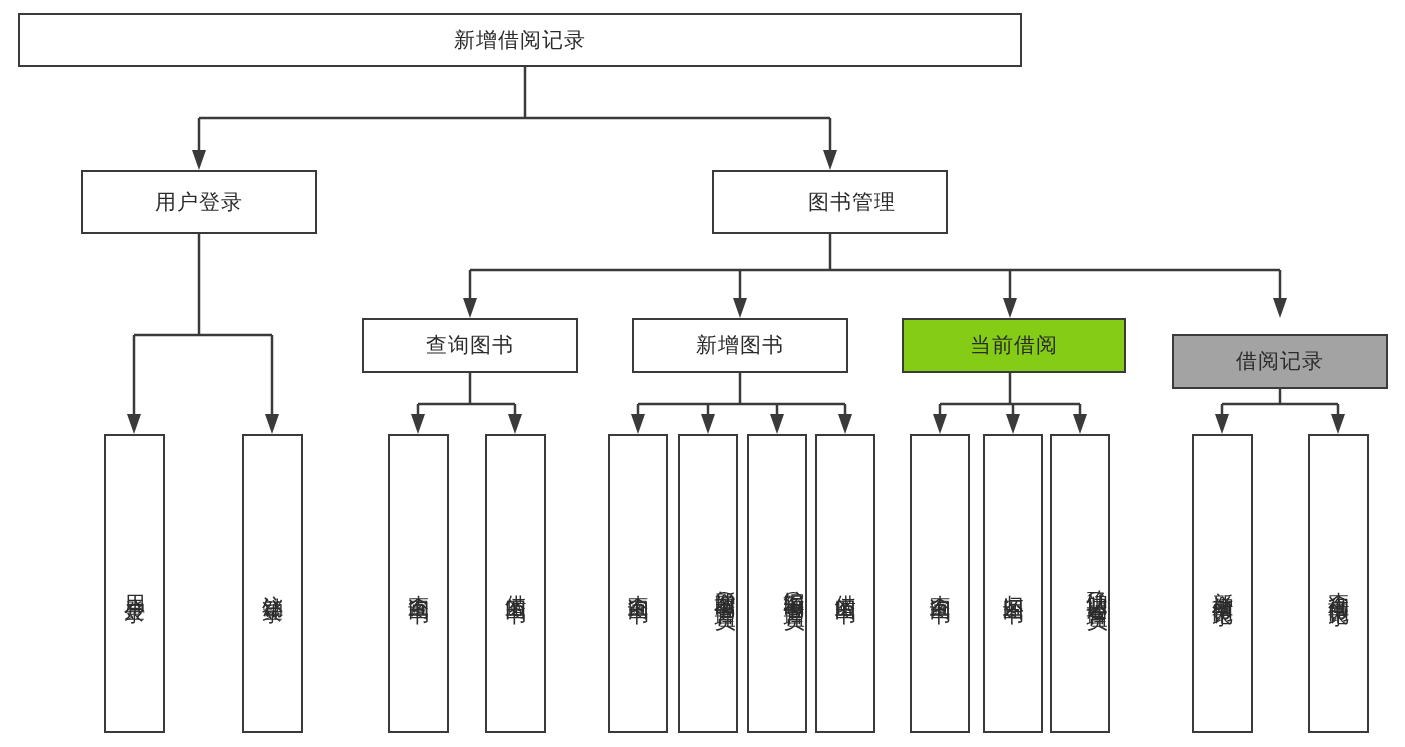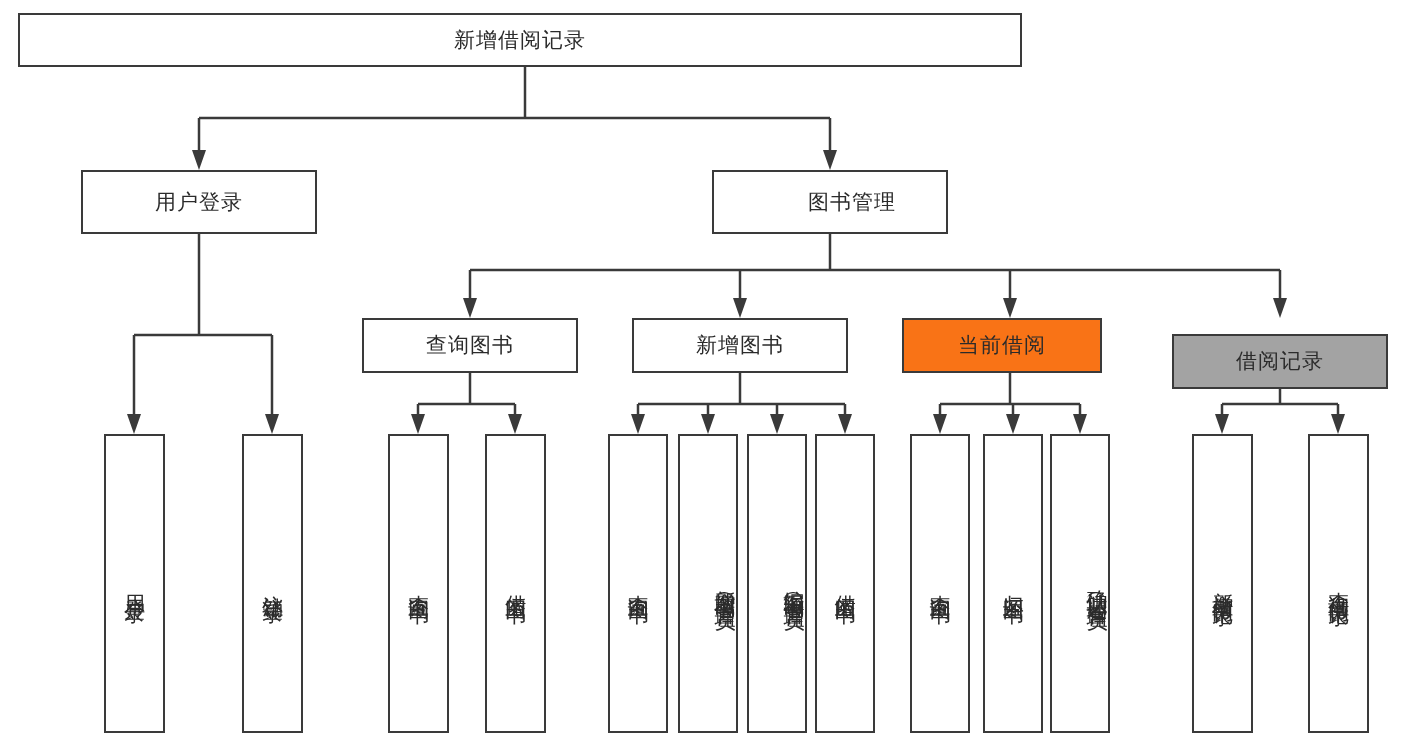--- a/index.html
+++ b/index.html
@@ -136,21 +136,21 @@
       </div>
       <div class="node-box horizontal" style="left: 712px; top: 170px; width: 236px; height: 64px; border-color: rgb(58, 58, 58); background: rgb(255, 255, 255); color: rgb(43, 43, 43); padding-left: 44px;">
         <span class="node-label">图书管理</span>
       </div>
       <div class="node-box horizontal" style="left: 362px; top: 318px; width: 216px; height: 55px; border-color: rgb(58, 58, 58); background: rgb(255, 255, 255); color: rgb(43, 43, 43);">
         <span class="node-label">查询图书</span>
       </div>
       <div class="node-box horizontal" style="left: 632px; top: 318px; width: 216px; height: 55px; border-color: rgb(58, 58, 58); background: rgb(255, 255, 255); color: rgb(43, 43, 43);">
         <span class="node-label">新增图书</span>
       </div>
-      <div class="node-box horizontal" style="left: 902px; top: 318px; width: 200px; height: 55px; border-color: rgb(58, 58, 58); background: #f97316; color: rgb(43, 43, 43);">
+      <div class="node-box horizontal" style="left: 902px; top: 318px; width: 224px; height: 55px; border-color: rgb(58, 58, 58); background: #84cc16; color: rgb(43, 43, 43);">
         <span class="node-label">当前借阅</span>
       </div>
       <div class="node-box horizontal" style="left: 1172px; top: 318px; width: 216px; height: 55px; border-color: rgb(58, 58, 58); background: #a3a3a3; color: rgb(43, 43, 43); margin-top: 16px;">
         <span class="node-label">借阅记录</span>
       </div>
       <div class="node-box vertical centered" style="left: 104px; top: 434px; width: 61px; height: 299px; border-color: rgb(58, 58, 58); background: rgb(255, 255, 255); color: rgb(43, 43, 43);">
         <span class="node-label">用户登录</span>
       </div>
       <div class="node-box vertical centered" style="left: 242px; top: 434px; width: 61px; height: 299px; border-color: rgb(58, 58, 58); background: rgb(255, 255, 255); color: rgb(43, 43, 43);">
         <span class="node-label">注销登录</span>

